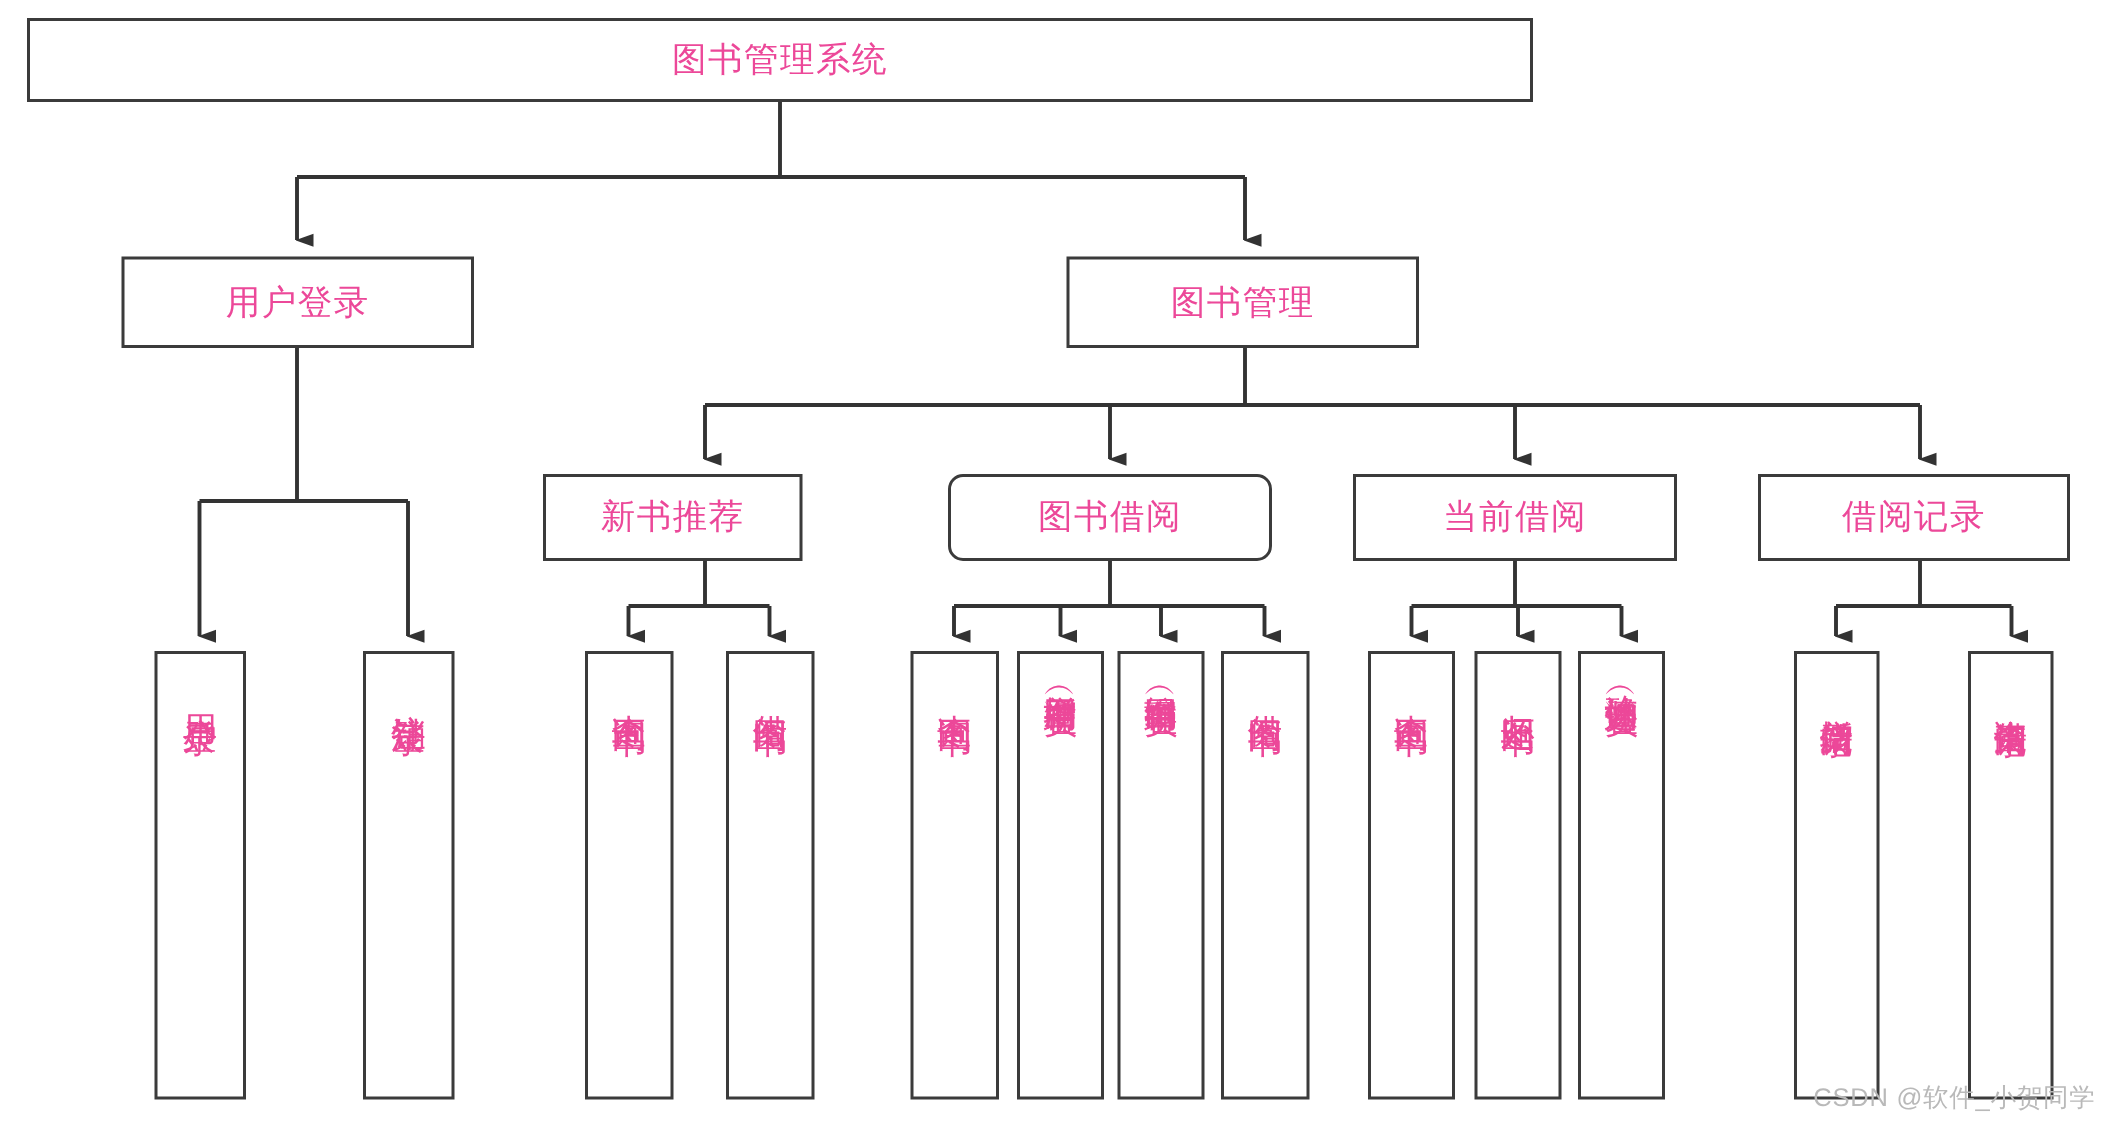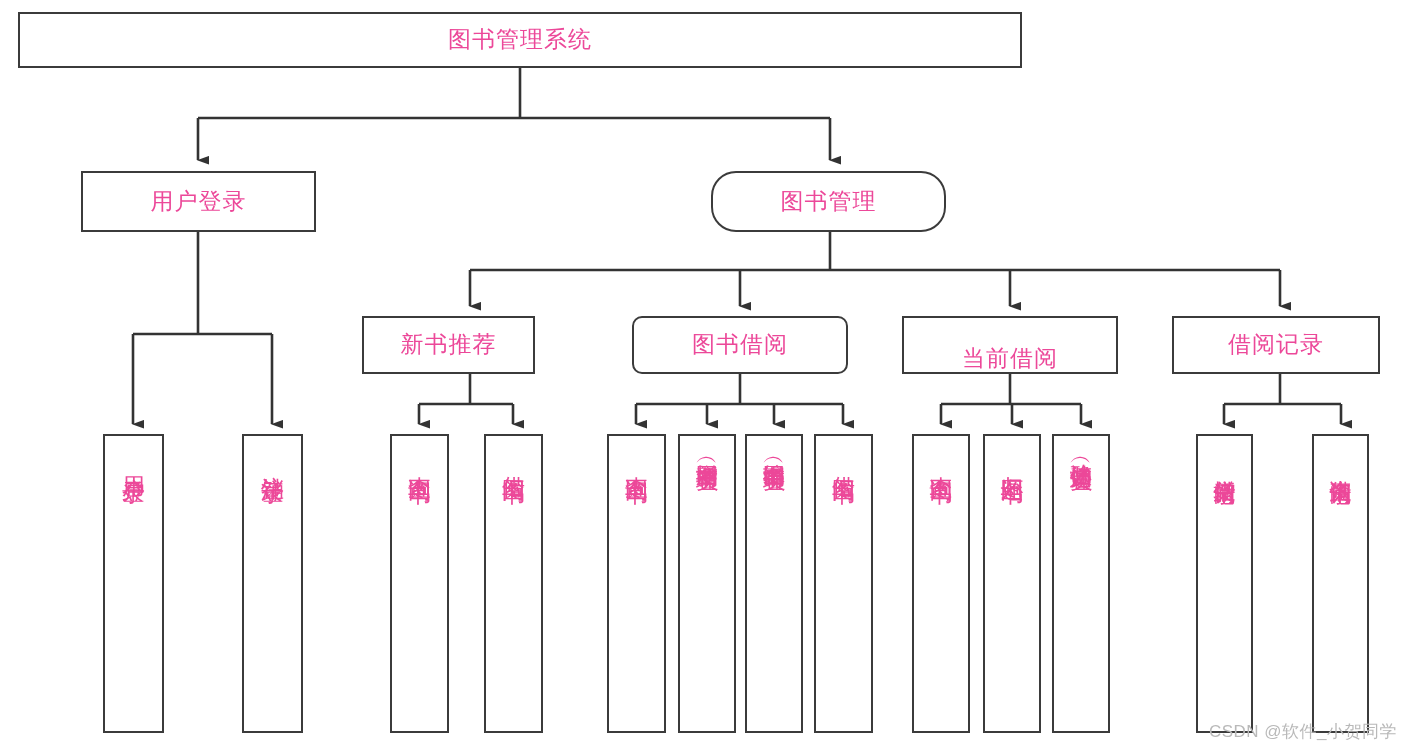--- a/index.html
+++ b/index.html
@@ -112,31 +112,31 @@
     </g>
   </svg>
 
   <div class="node root h-node" style="left:18px;top:12px;width:1004px;height:56px;">
     <span class="label">图书管理系统</span>
   </div>
 
   <div class="node h-node" style="left:81px;top:171px;width:235px;height:61px;">
     <span class="label">用户登录</span>
   </div>
-  <div class="node h-node" style="left:711px;top:171px;width:235px;height:61px;border-radius:25px;">
+  <div class="node h-node" style="left:711px;top:171px;width:235px;height:61px;">
     <span class="label">图书管理</span>
   </div>
 
   <div class="node h-node" style="left:362px;top:316px;width:173px;height:58px;">
     <span class="label">新书推荐</span>
   </div>
   <div class="node h-node" style="left:632px;top:316px;width:216px;height:58px;border-radius:10px;">
     <span class="label">图书借阅</span>
   </div>
-  <div class="node h-node" style="left:902px;top:316px;width:216px;height:58px;align-items:flex-end;">
+  <div class="node h-node" style="left:902px;top:316px;width:216px;height:58px;">
     <span class="label">当前借阅</span>
   </div>
   <div class="node h-node" style="left:1172px;top:316px;width:208px;height:58px;">
     <span class="label">借阅记录</span>
   </div>
 
   <div class="node v-node" style="left:103px;top:434px;width:61px;height:299px;">
     <span class="label">用户登录</span>
   </div>
   <div class="node v-node" style="left:242px;top:434px;width:61px;height:299px;">

